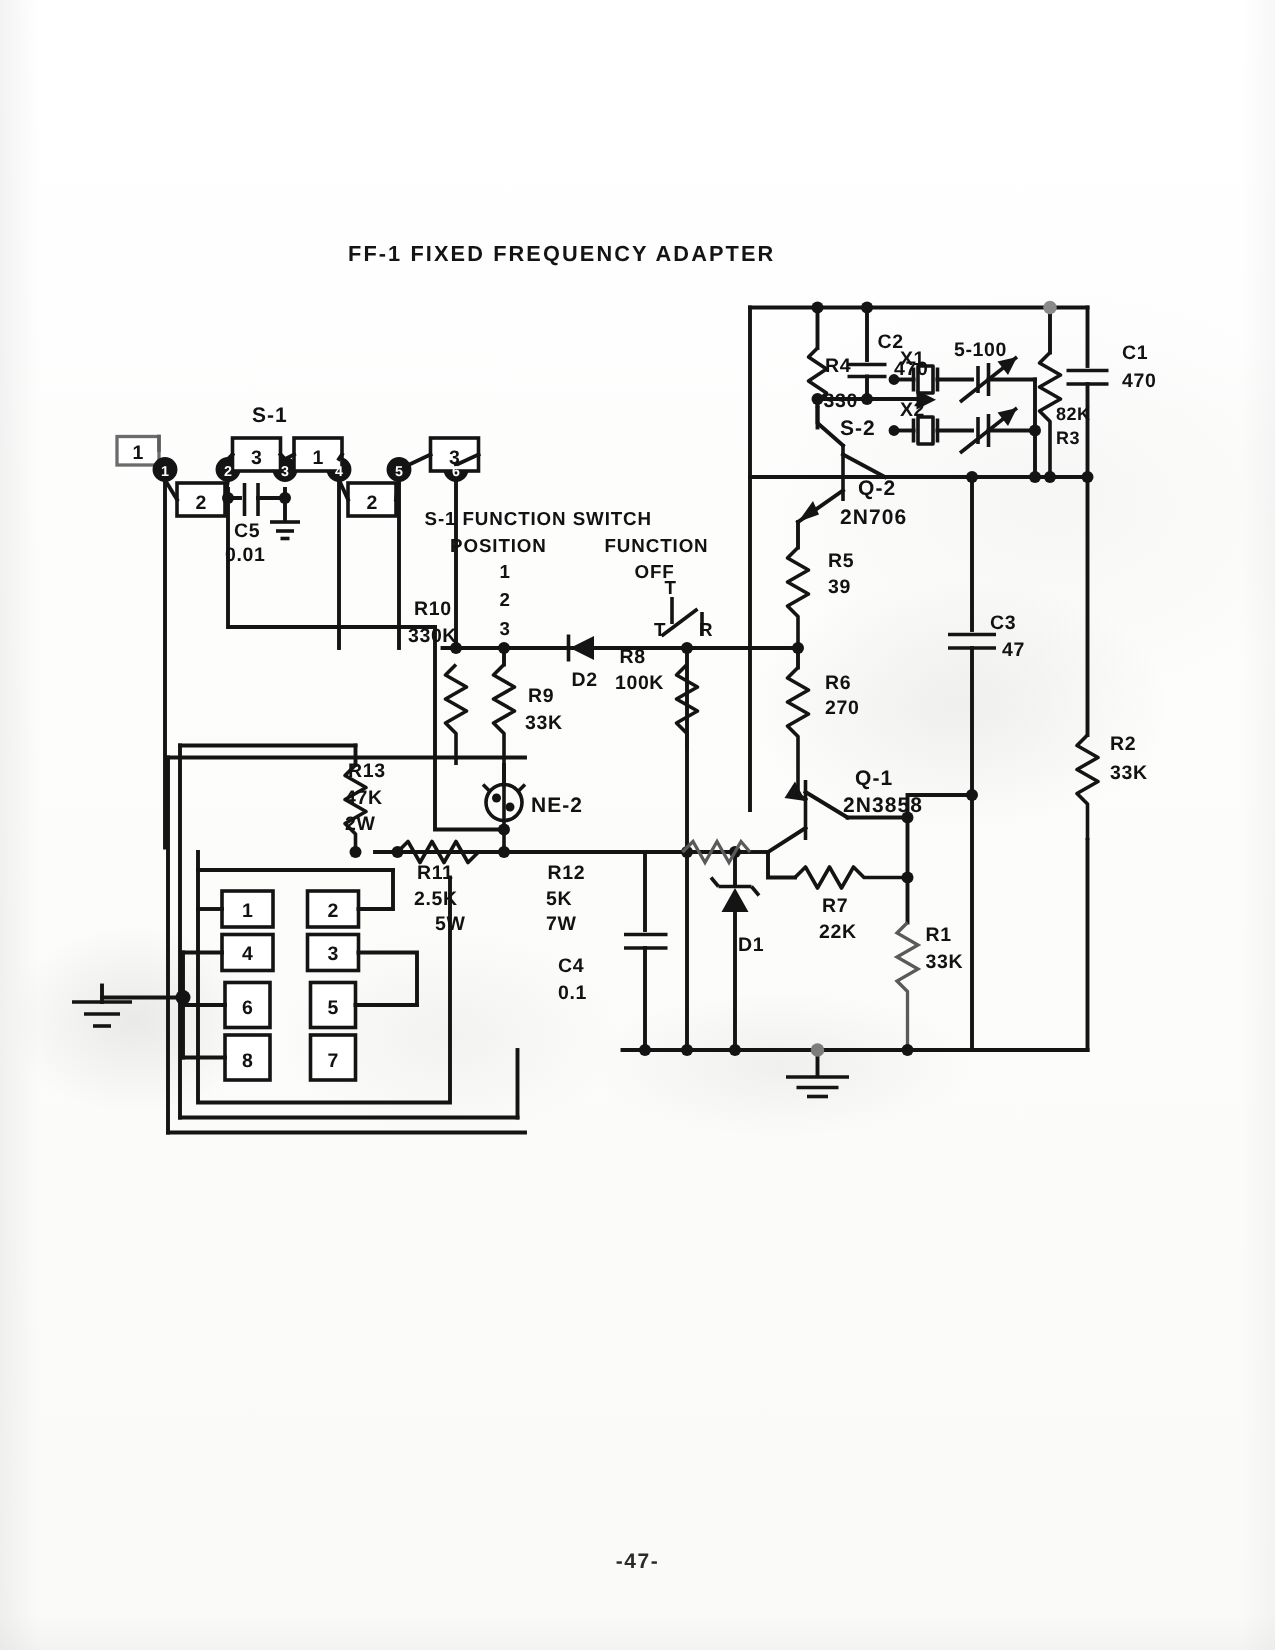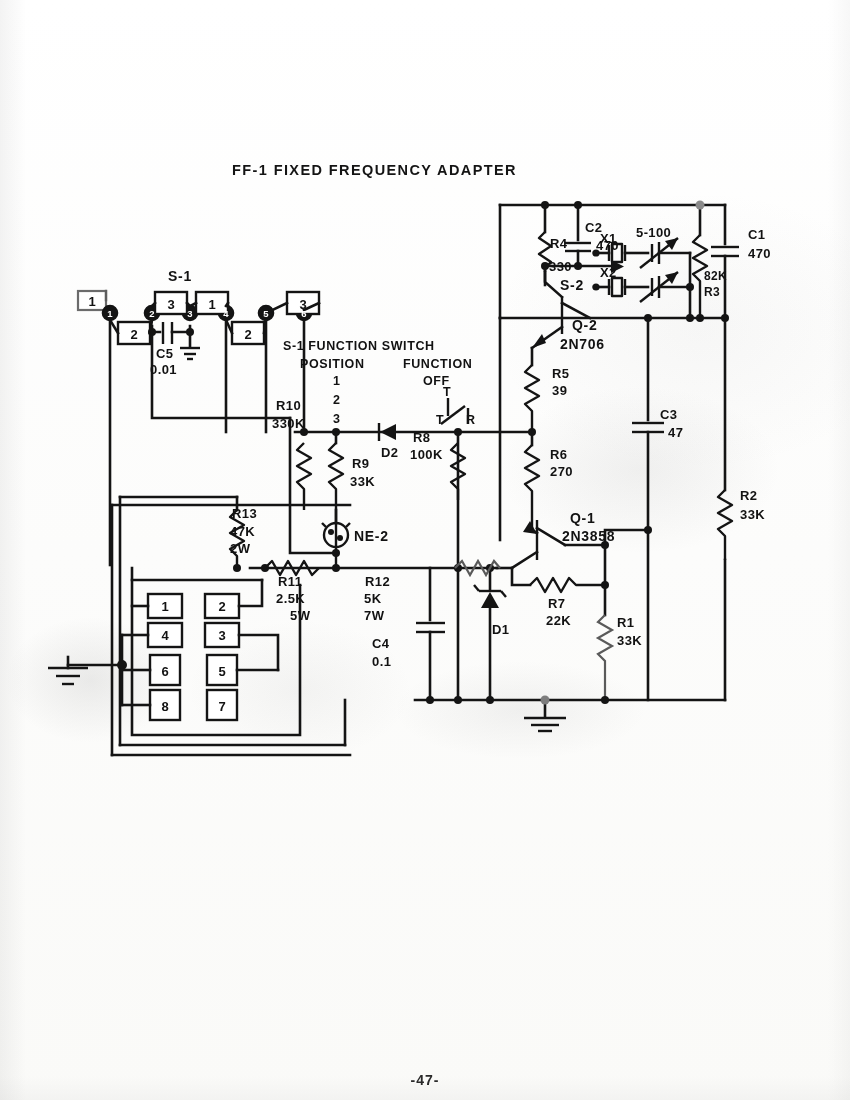--- a/index.html
+++ b/index.html
@@ -52,21 +52,20 @@
   #page-number {
     position: absolute;
     left: 0;
     right: 0;
     top: 1032px;
     text-align: center;
     font-size: 14px;
     font-weight: bold;
     letter-spacing: 1px;
     color: #2a2a2a;
-    margin-top: 40px;
   }
 
   svg#schematic {
     position: absolute;
     left: 0;
     top: 0;
     width: 850px;
     height: 1100px;
   }
   svg text {

